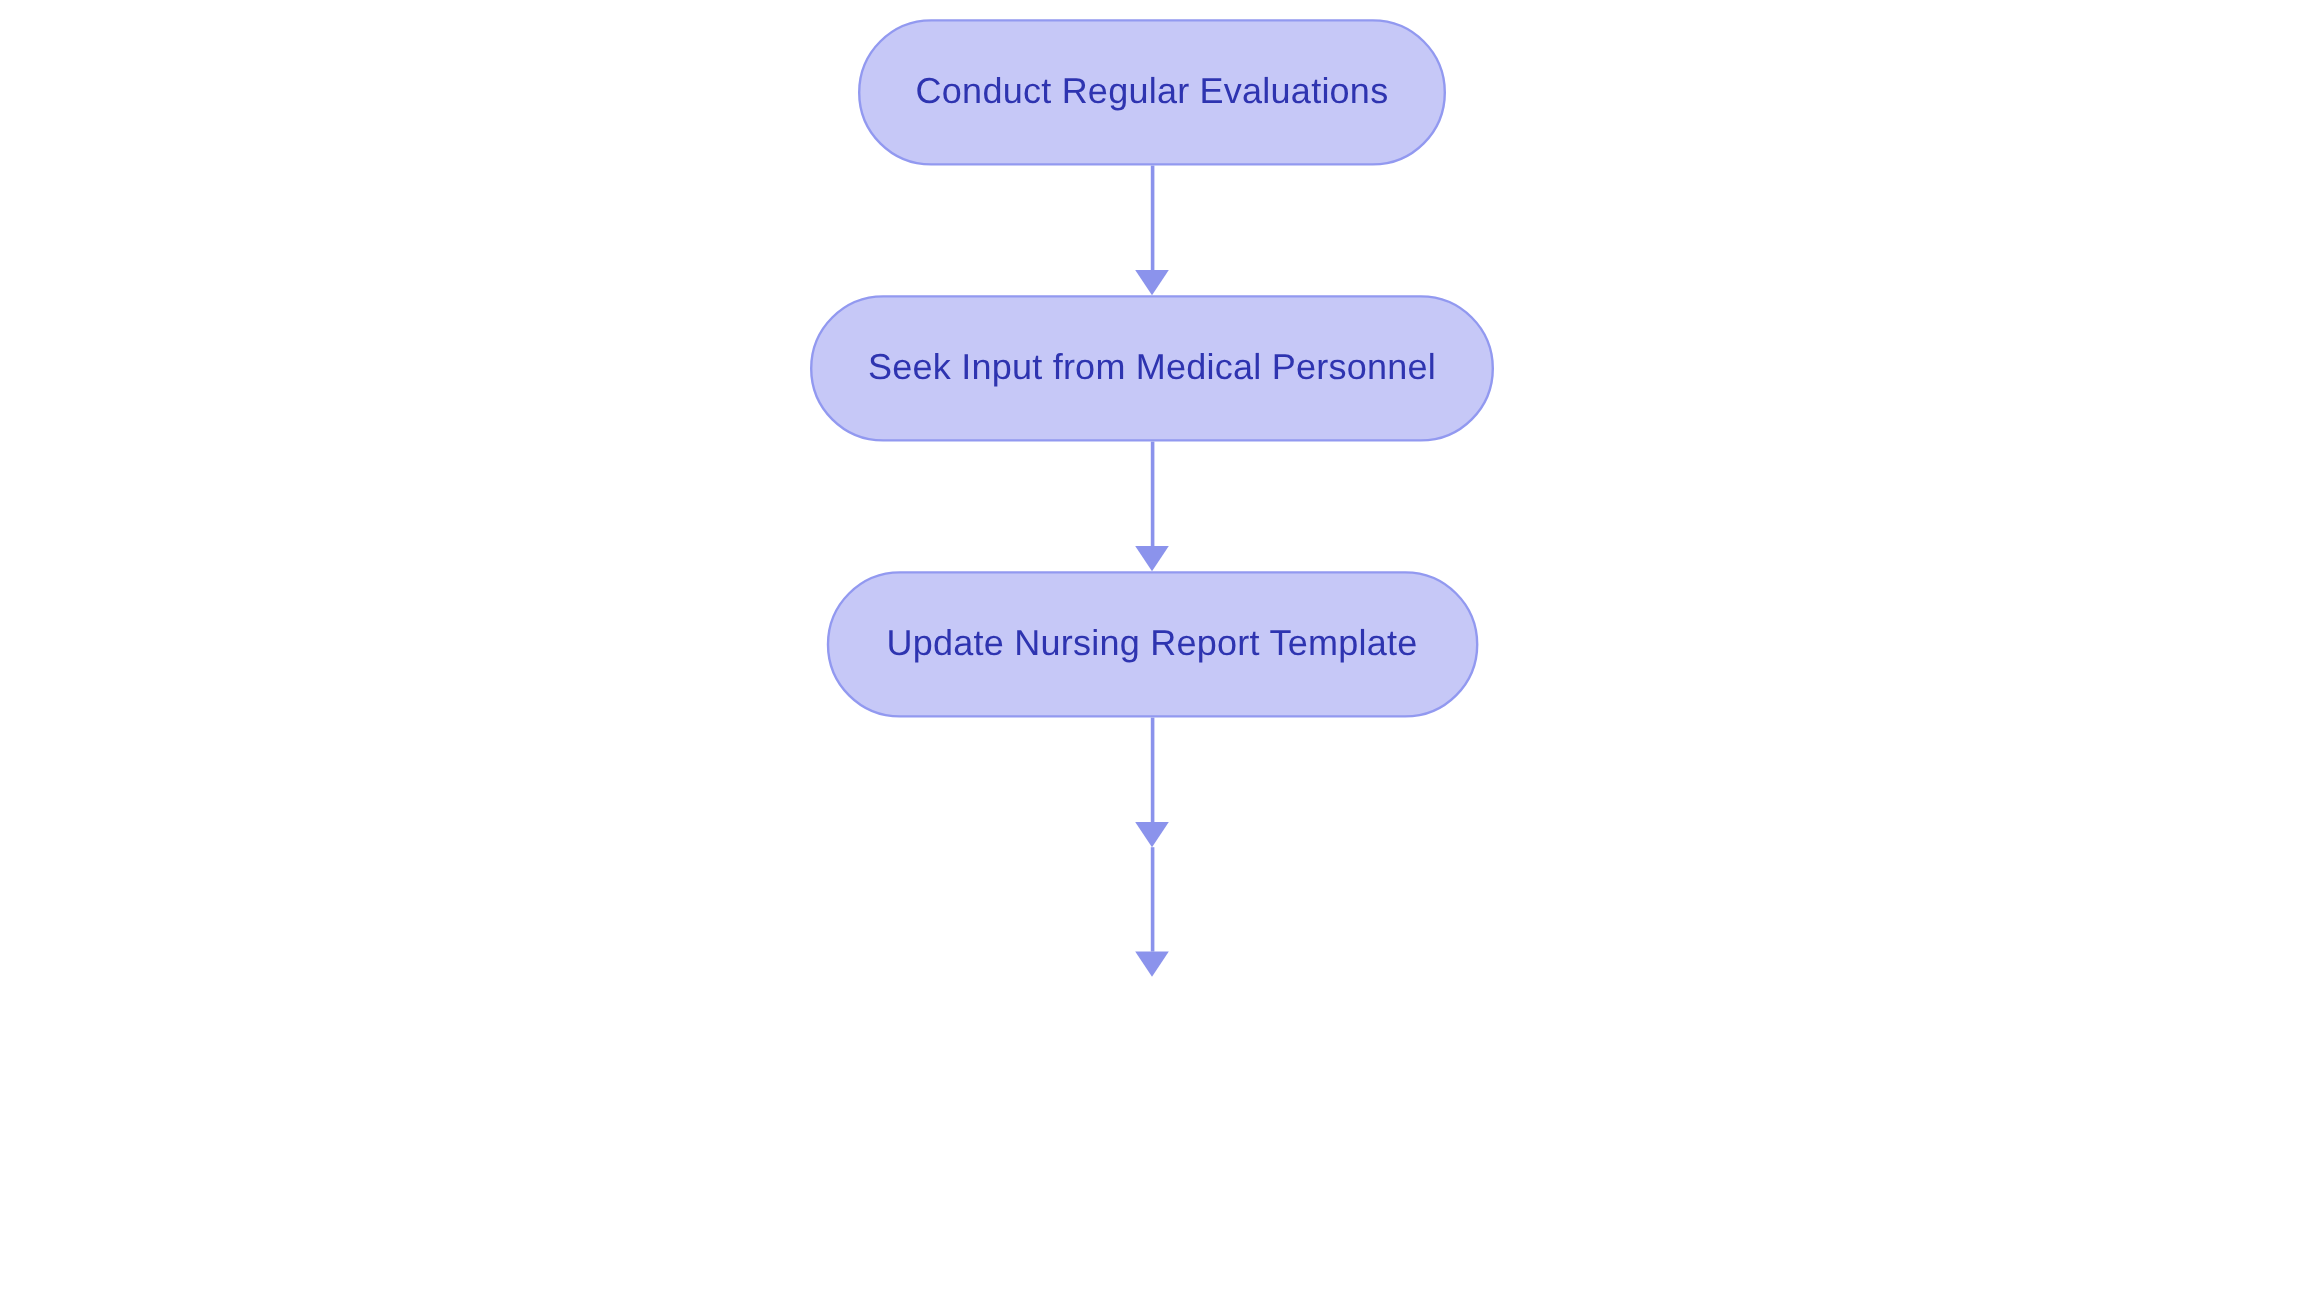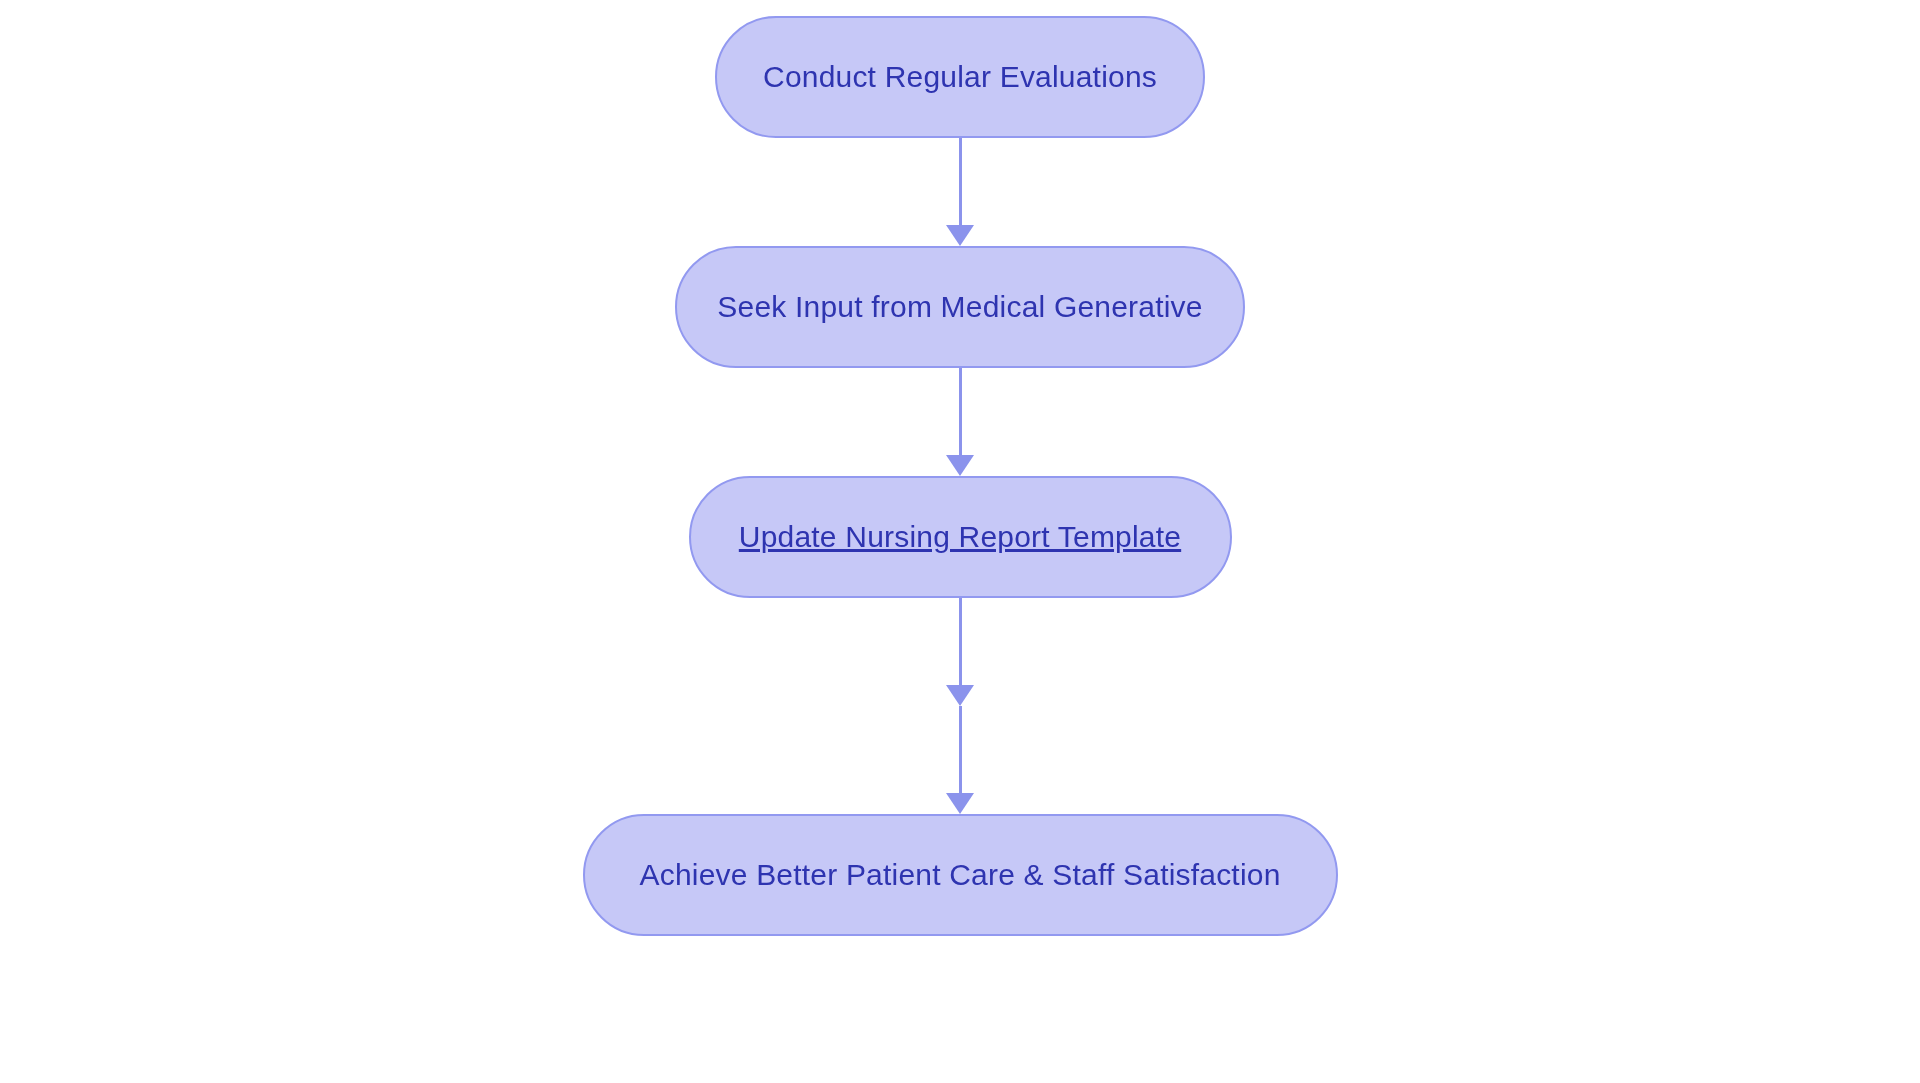--- a/index.html
+++ b/index.html
@@ -36,21 +36,21 @@
     align-items:center;
     justify-content:center;
     color:var(--text-color);
     font-size:30px;
     letter-spacing:0.2px;
     white-space:nowrap;
     flex:0 0 auto;
   }
   .w1{width:490px;}
   .w2{width:570px;}
-  .w3{width:543px;text-decoration:underline;}
+  .w3{width:543px;}
   .w4{width:444px;}
   .w5{width:755px;}
   .connector{
     height:108px;
     width:30px;
     display:flex;
     flex-direction:column;
     align-items:center;
     flex:0 0 auto;
   }
@@ -76,21 +76,21 @@
   <div class="flow-node w1">
     <span>Conduct Regular Evaluations</span>
   </div>
 
   <div class="connector">
     <div class="shaft"></div>
     <div class="head"></div>
   </div>
 
   <div class="flow-node w2">
-    <span>Seek Input from Medical Generative</span>
+    <span>Seek Input from Medical Personnel</span>
   </div>
 
   <div class="connector">
     <div class="shaft"></div>
     <div class="head"></div>
   </div>
 
   <div class="flow-node w3">
     <span>Update Nursing Report Template</span>
   </div>
@@ -99,17 +99,14 @@
     <div class="shaft"></div>
     <div class="head"></div>
   </div>
 
 
   <div class="connector">
     <div class="shaft"></div>
     <div class="head"></div>
   </div>
 
-  <div class="flow-node w5">
-    <span>Achieve Better Patient Care &amp; Staff Satisfaction</span>
-  </div>
 
 </div>
 
 </body></html>

